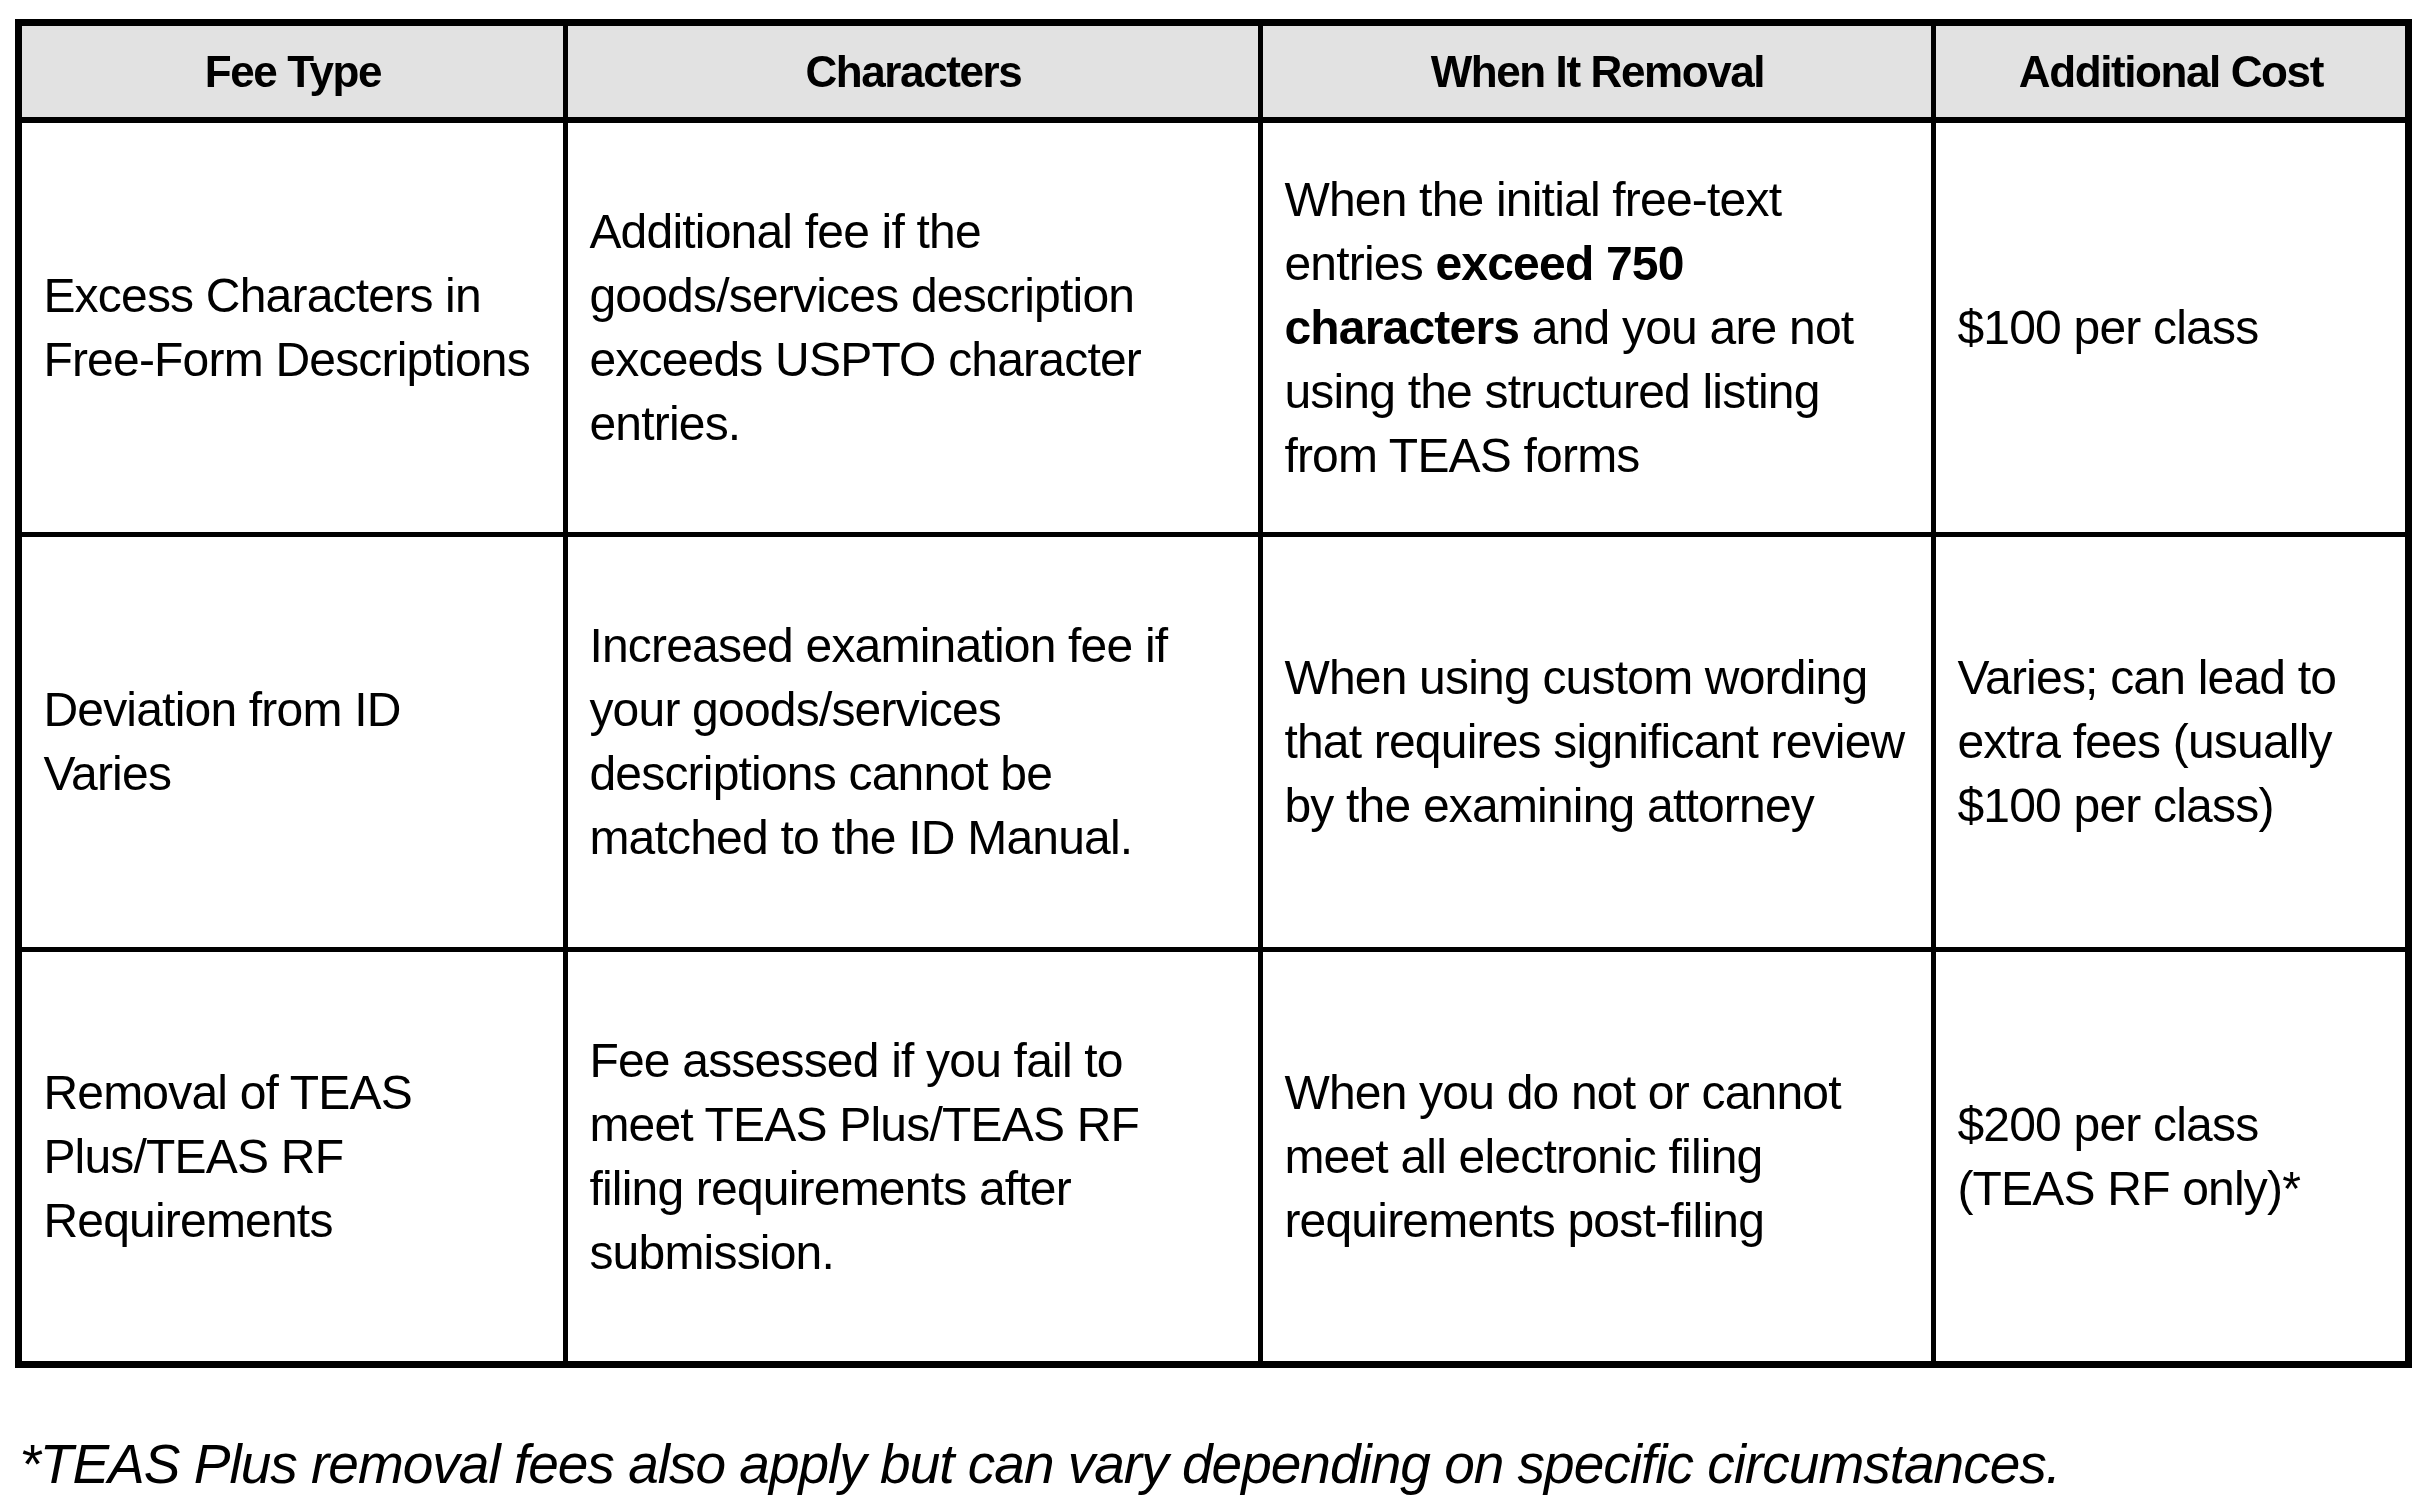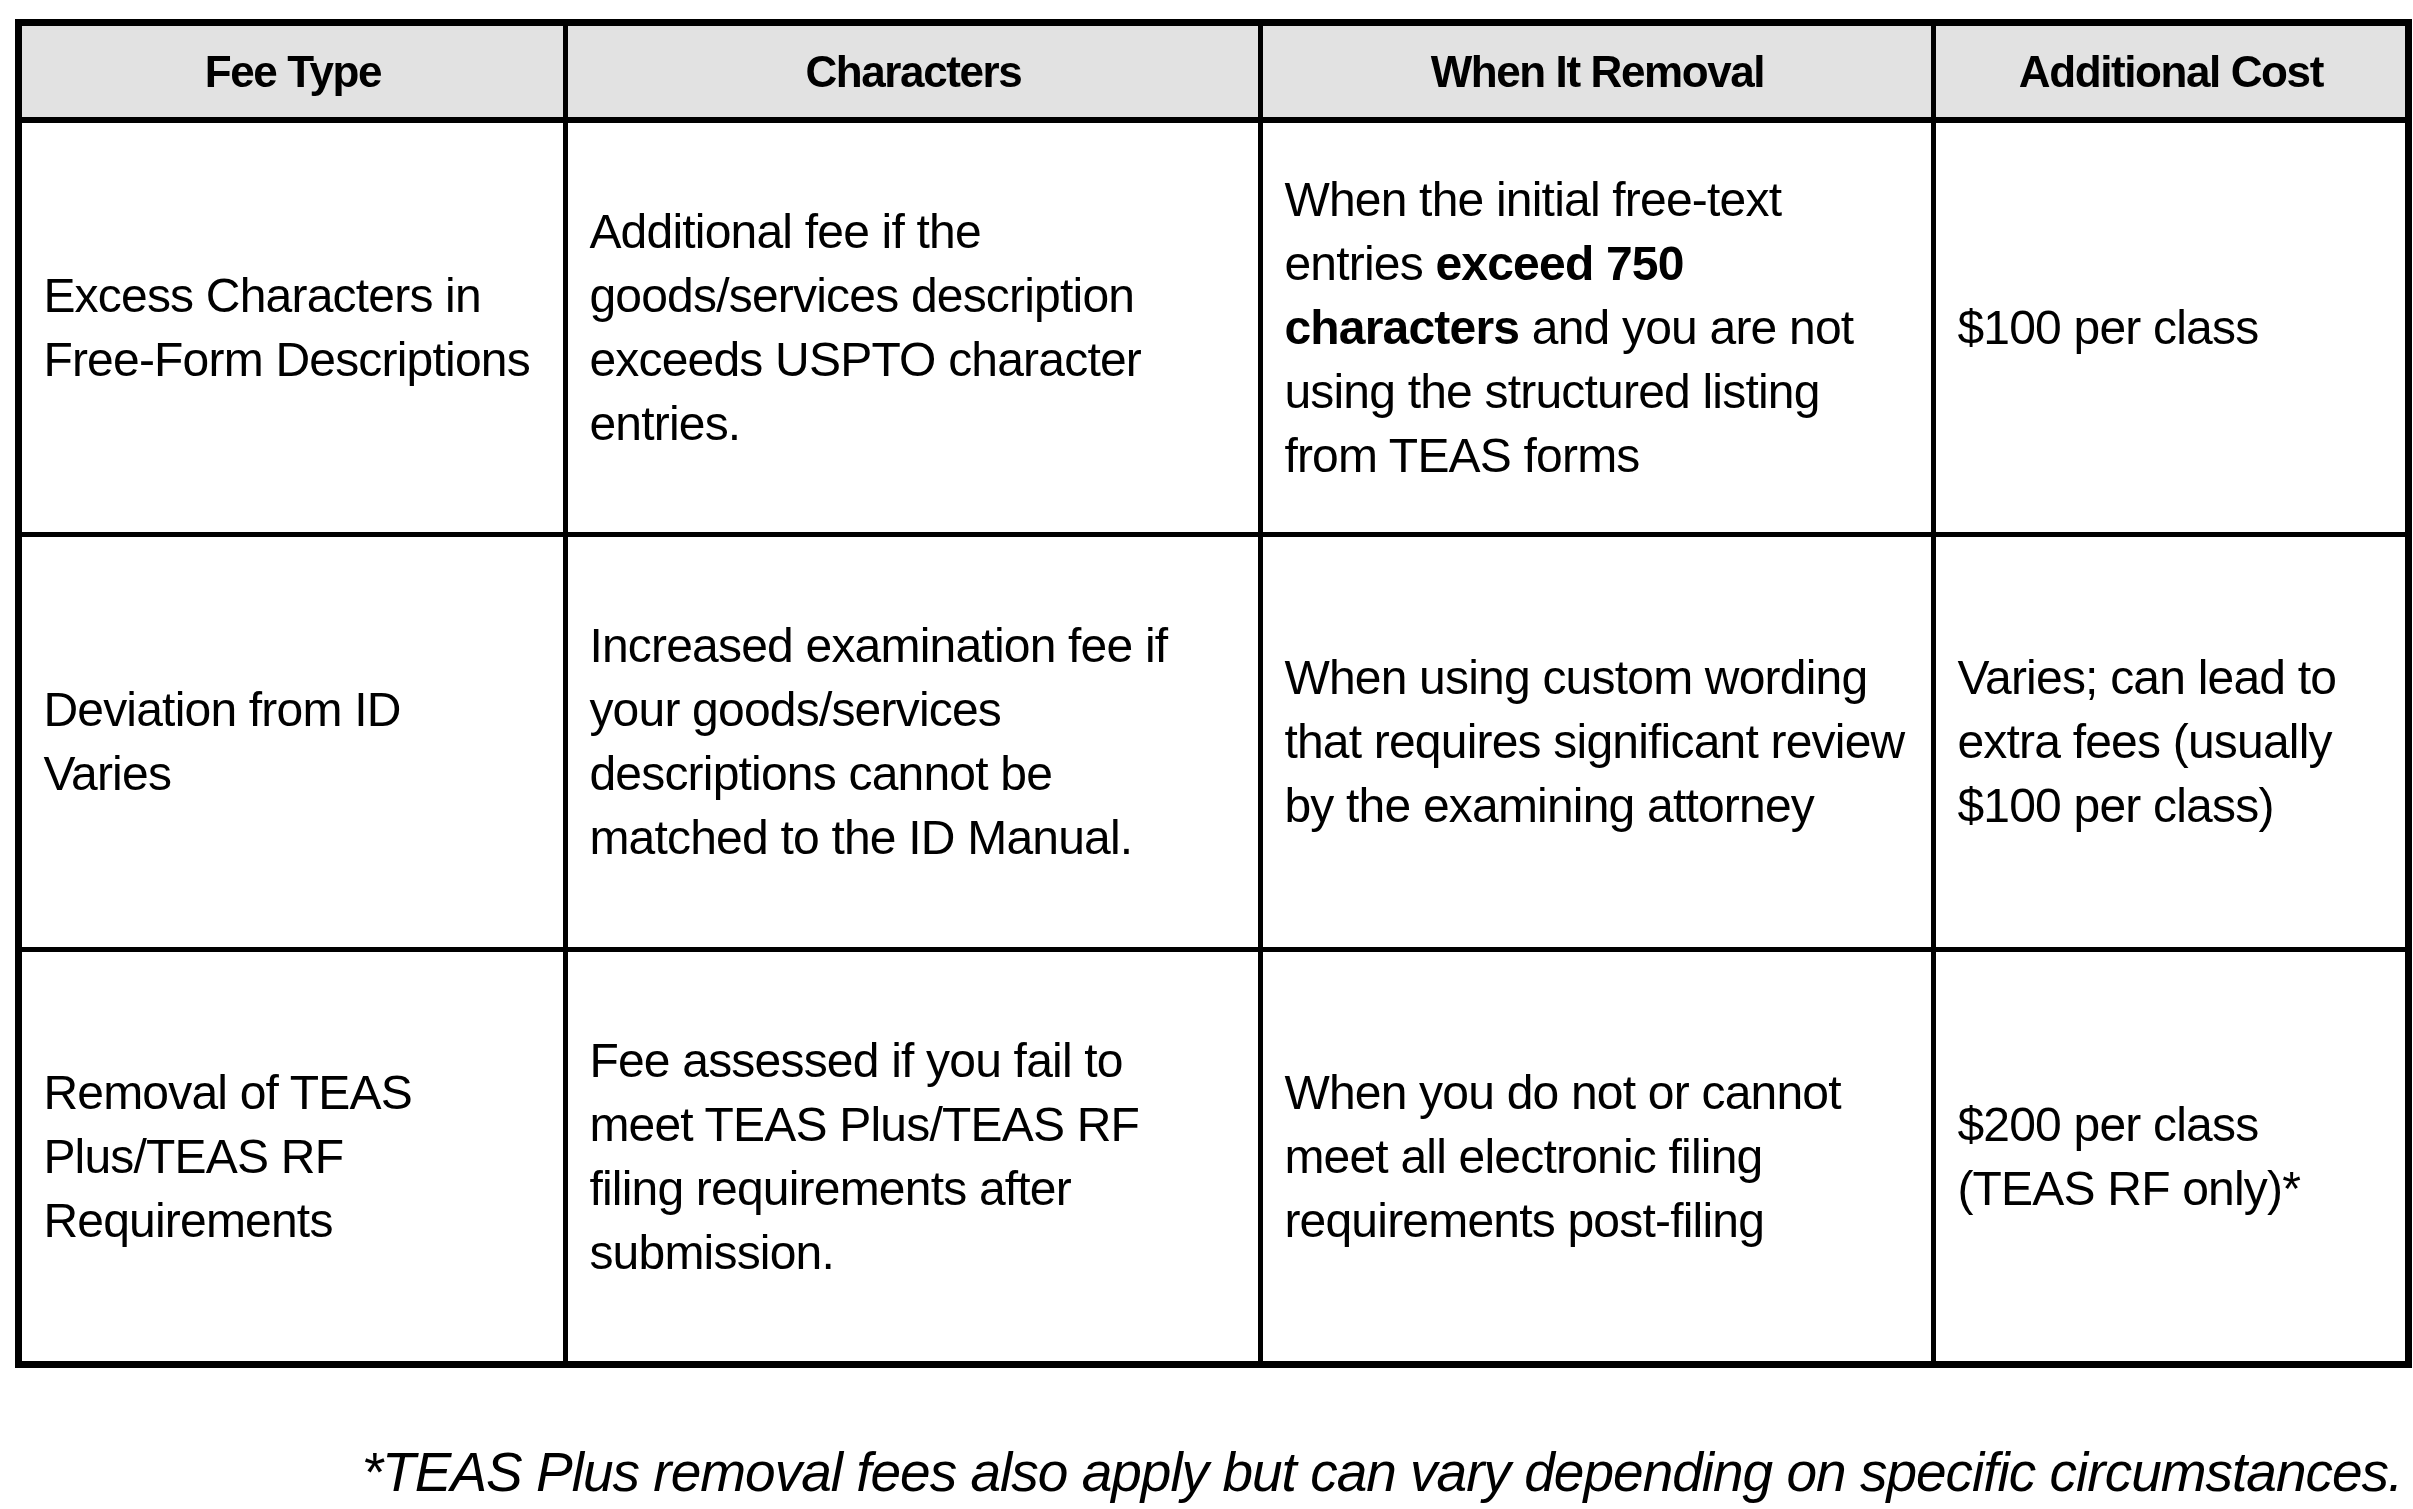--- a/index.html
+++ b/index.html
@@ -68,22 +68,21 @@
   }
   .footnote {
     position: absolute;
     left: 15.4px;
     top: 1427px;
     width: 2375px;
     font-style: italic;
     font-size: 55px;
     letter-spacing: -1px;
     line-height: 66px;
-    margin: 12px;
-    text-align: right;
+    margin: 4px;
   }
 </style>
 </head>
 <body>
 
 <div class="page">
 
   <table class="fee-table">
     <colgroup>
       <col style="width:547px">

